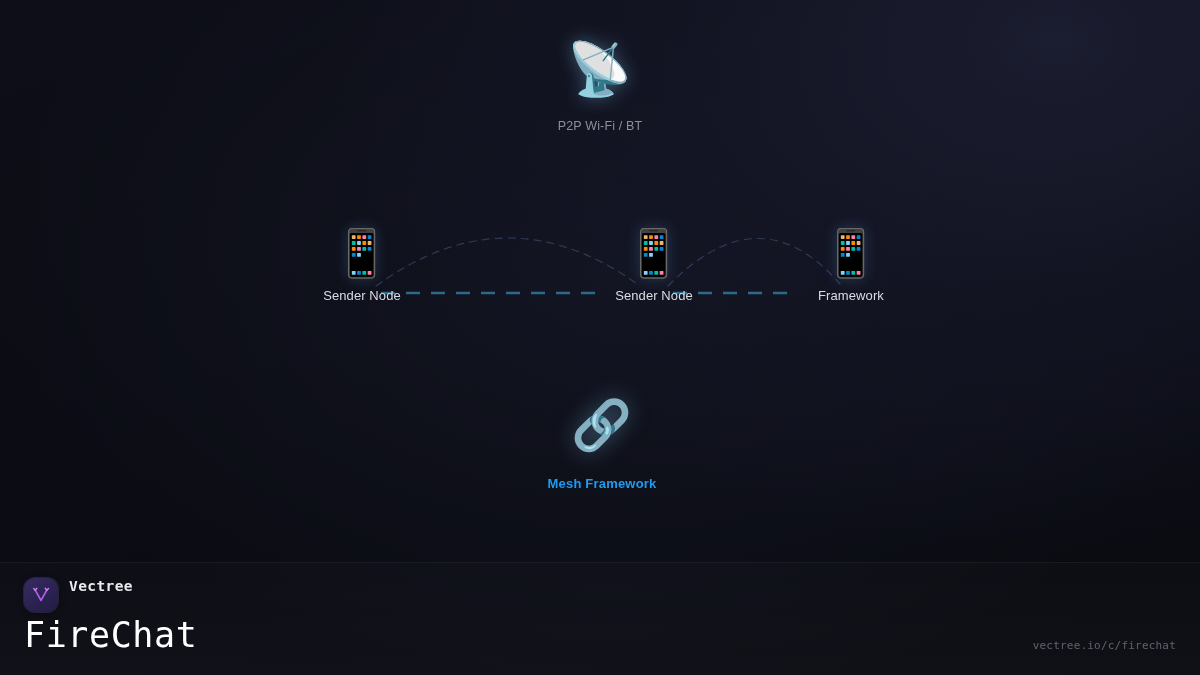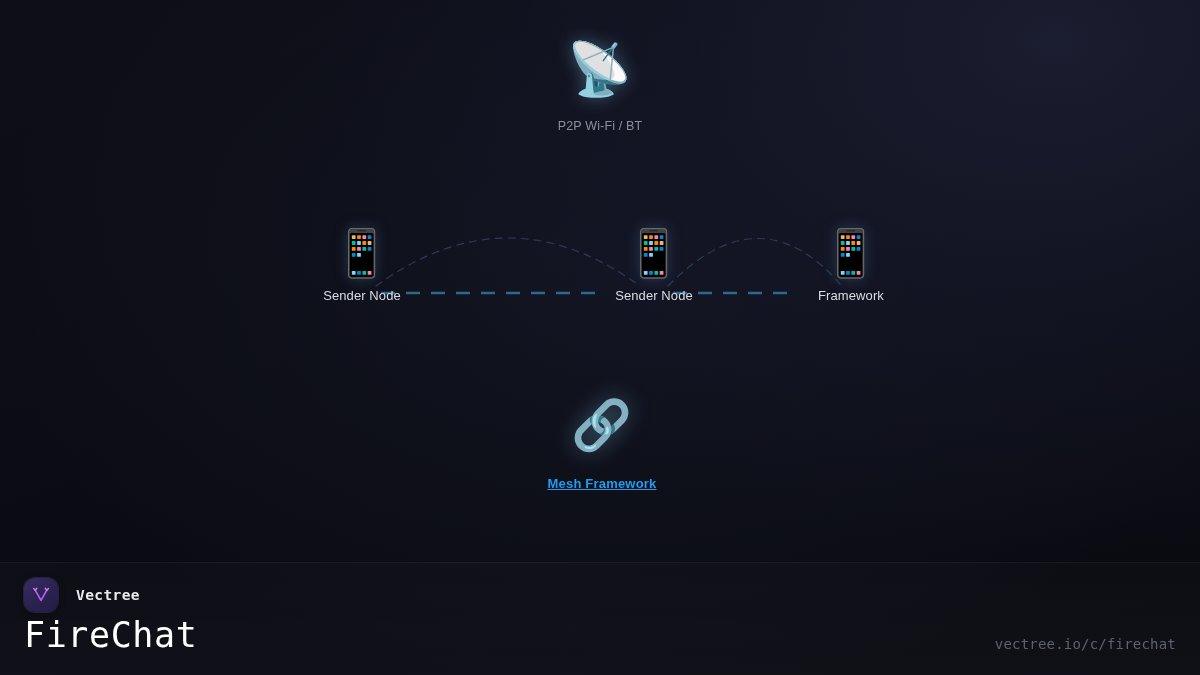--- a/index.html
+++ b/index.html
@@ -65,35 +65,34 @@
   
   #node-mesh { left:602px; top:446px; }
   #node-mesh .glyph { font-size:49px; filter:drop-shadow(0 0 11px rgba(120,185,225,0.45)); }
   #node-mesh .caption {
     margin-top:26px;
     font-size:13px;
     font-weight:bold;
     color:#1f9cf0;
     white-space:nowrap;
     letter-spacing:0.2px;
-    text-decoration:underline;
   }
 
   
   #footer {
     position:absolute;
     left:0; right:0; bottom:0;
     height:113px;
     background:linear-gradient(180deg, rgba(255,255,255,0.012) 0%, rgba(255,255,255,0.022) 100%);
     border-top:1px solid rgba(255,255,255,0.035);
   }
   #brand {
     position:absolute;
     left:24px; top:15px;
-    display:flex; align-items:center; gap:18px;
+    display:flex; align-items:flex-start; gap:11px;
   }
   #brand-logo {
     width:34px; height:34px;
     border-radius:11px;
     background:linear-gradient(145deg,#3a2a64 0%,#2a2350 55%,#221c44 100%);
     box-shadow:0 0 0 1px rgba(160,120,230,0.20), 0 2px 7px rgba(0,0,0,0.45);
     display:flex; align-items:center; justify-content:center;
   }
   #brand-name {
     font-family:"DejaVu Sans Mono", monospace;
@@ -108,21 +107,21 @@
     font-family:"DejaVu Sans Mono", monospace;
     font-size:35px;
     font-weight:normal;
     color:#ffffff;
     letter-spacing:0.6px;
   }
   #deck-url {
     position:absolute;
     right:24px; bottom:23px;
     font-family:"DejaVu Sans Mono", monospace;
-    font-size:14px;
+    font-size:11px;
     color:#5d6270;
     letter-spacing:0.2px;
   }
 </style>
 </head>
 <body>
 
 <div id="stage">
 
   <div id="diagram">

